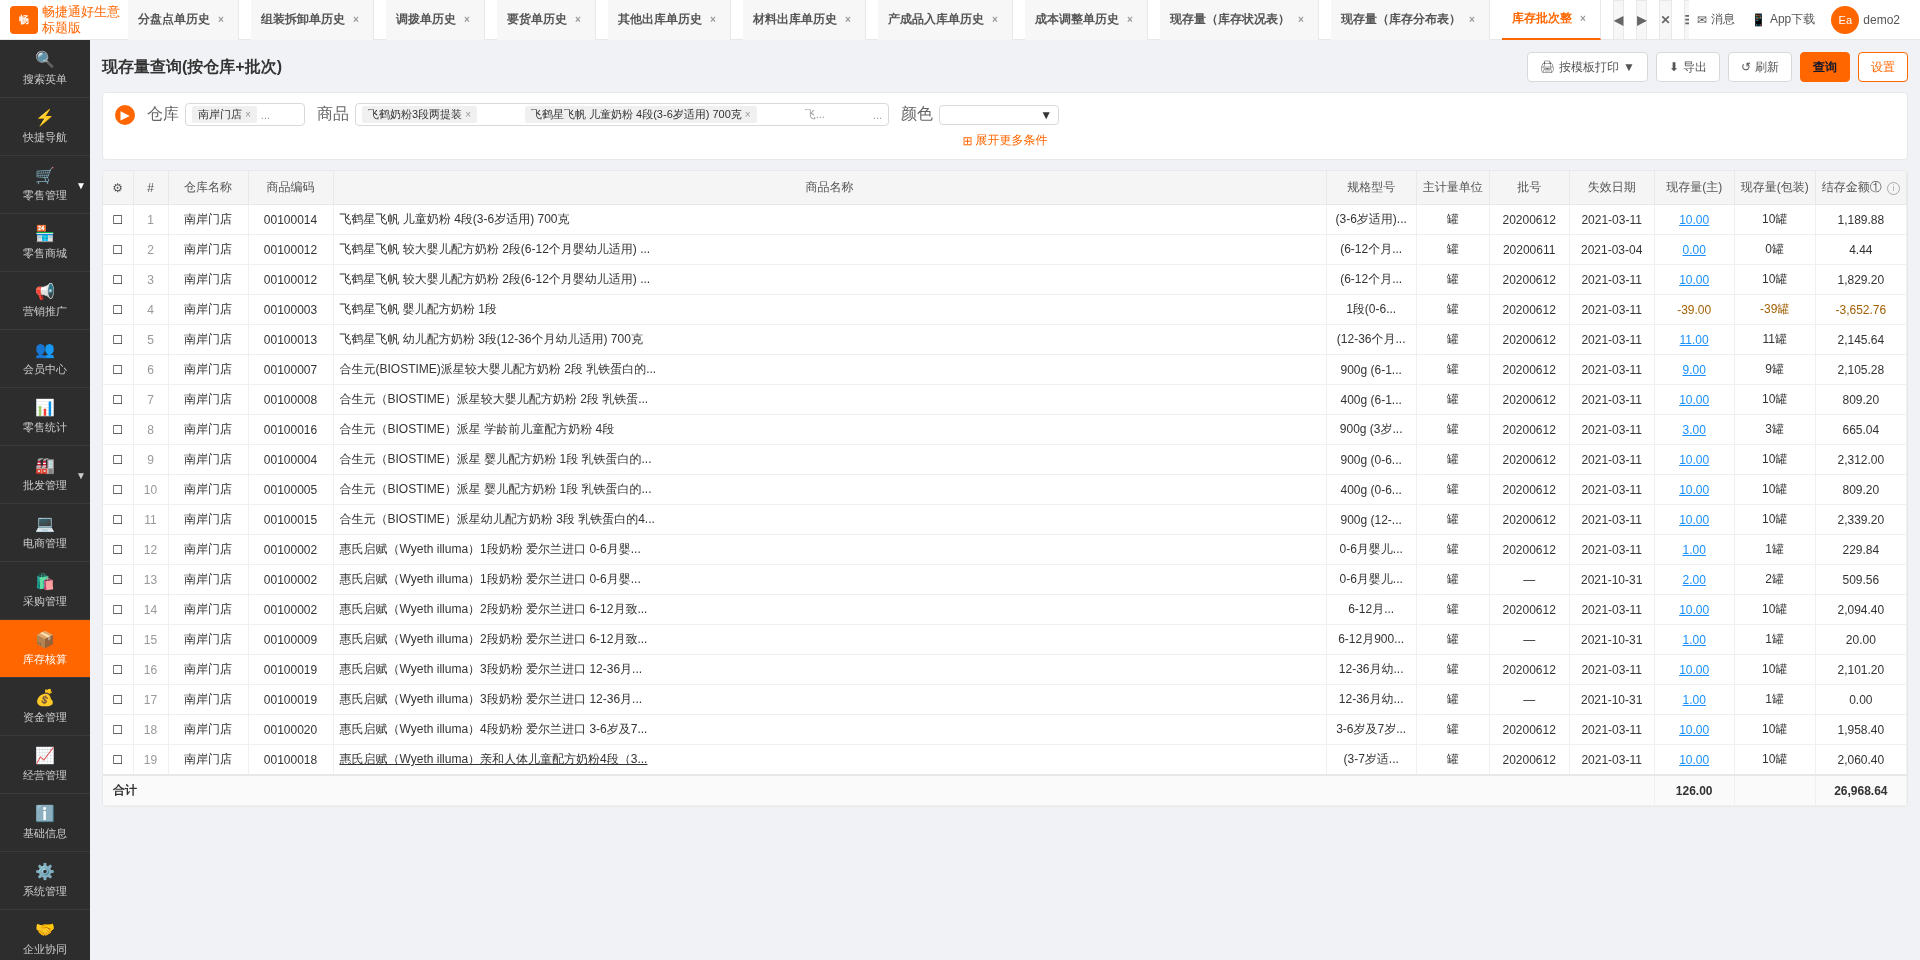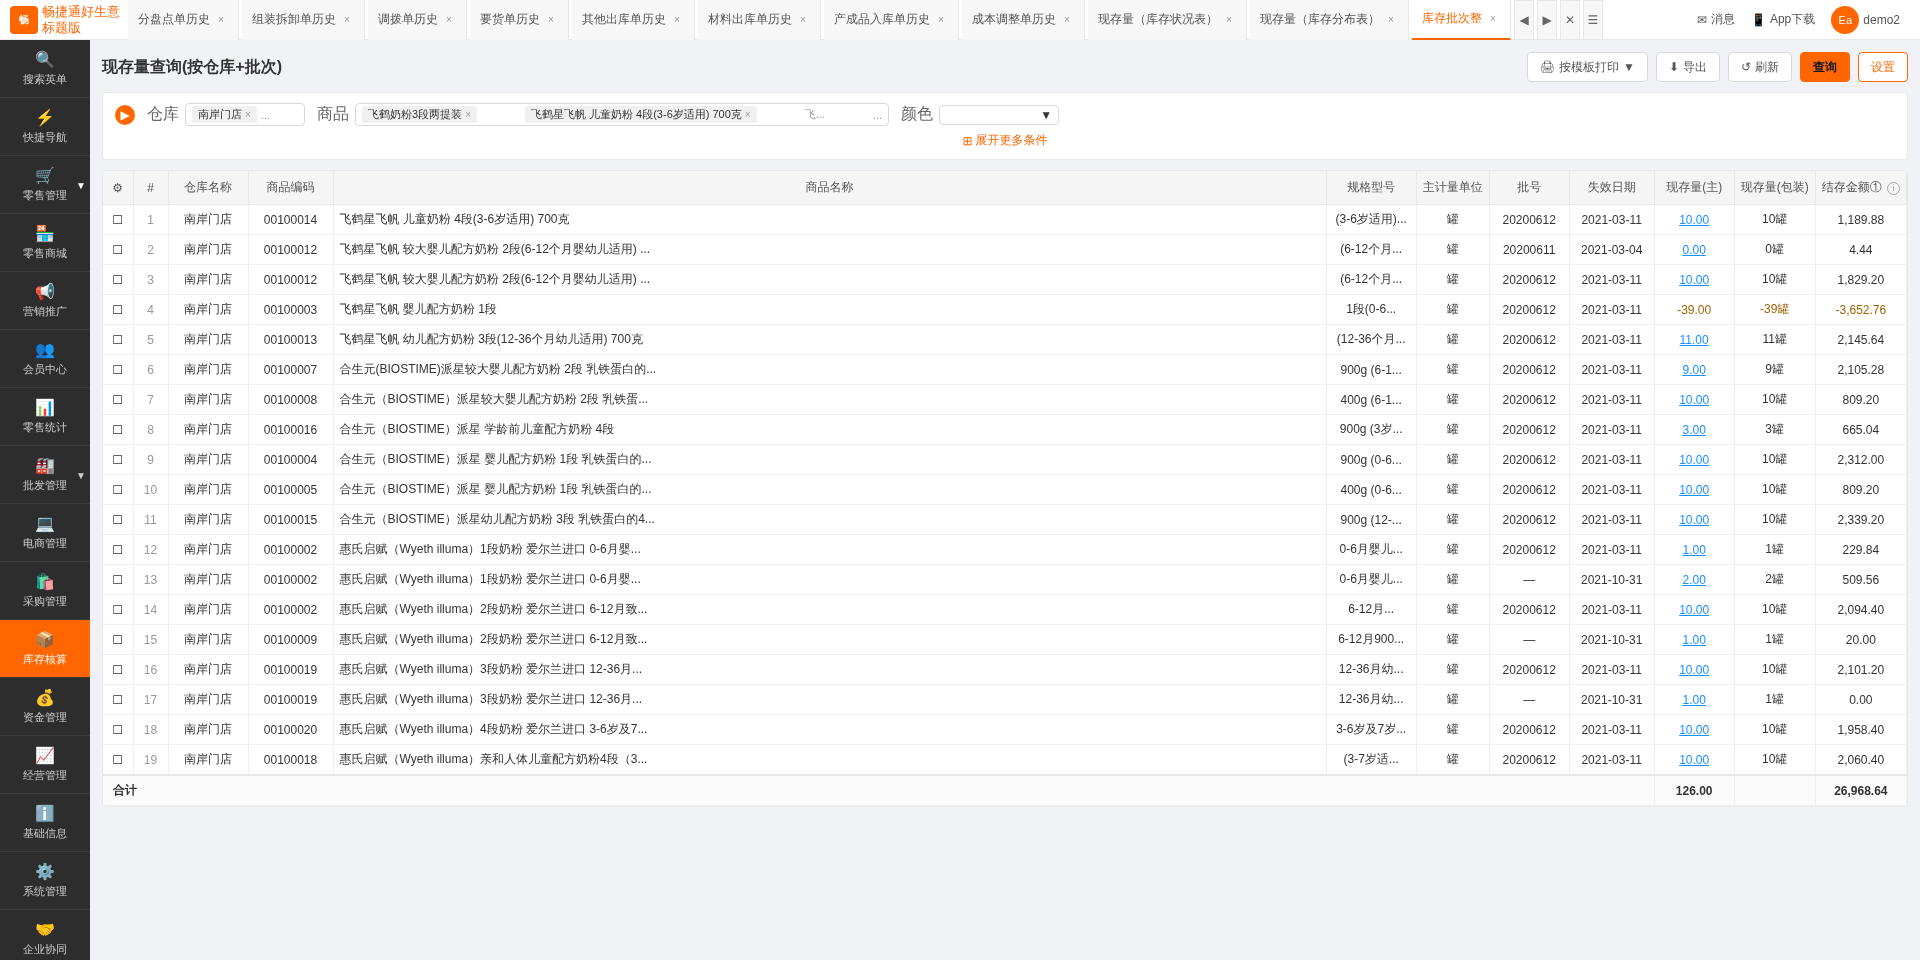--- a/index.html
+++ b/index.html
@@ -36,21 +36,22 @@
     .logo-text {
       font-size: 13px;
       color: #ff6600;
       line-height: 1.2;
     }
     .top-bar-tabs {
       flex: 1;
       display: flex;
       align-items: center;
       overflow: hidden;
-      gap: 3px;
+      gap: 12px;
+      font-weight: bold;
     }
     .tab-item {
       height: 40px;
       padding: 0 10px;
       display: flex;
       align-items: center;
       gap: 4px;
       font-size: 12px;
       color: #555;
       border-right: 1px solid #e8e8e8;
@@ -858,21 +859,21 @@
     <td>2021-03-11</td>
     <td class=""><span style="color:#1890ff;text-decoration:underline;cursor:pointer;">10.00</span></td>
     <td class="">10罐</td>
     <td class="">1,958.40</td>
   </tr>
               <tr>
     <td>☐</td>
     <td class="row-num">19</td>
     <td>南岸门店</td>
     <td>00100018</td>
-    <td class="text-left" style="max-width:220px;overflow:hidden;text-overflow:ellipsis;white-space:nowrap;">惠氏启赋（Wyeth illuma）亲和人体儿童配方奶粉4段（3...</td>
+    <td class="text-left" style="max-width:220px;overflow:hidden;text-overflow:ellipsis;white-space:nowrap;text-decoration:underline;">惠氏启赋（Wyeth illuma）亲和人体儿童配方奶粉4段（3...</td>
     <td>(3-7岁适...</td>
     <td>罐</td>
     <td>20200612</td>
     <td>2021-03-11</td>
     <td class=""><span style="color:#1890ff;text-decoration:underline;cursor:pointer;">10.00</span></td>
     <td class="">10罐</td>
     <td class="">2,060.40</td>
   </tr>
             </tbody>
           <tfoot>

